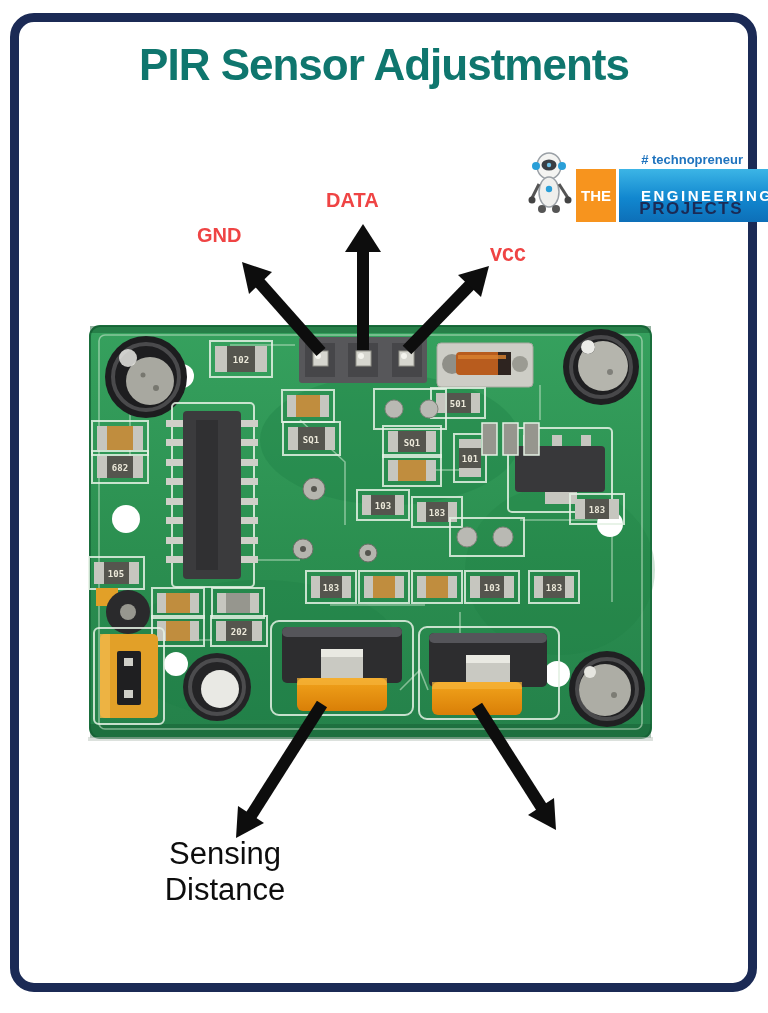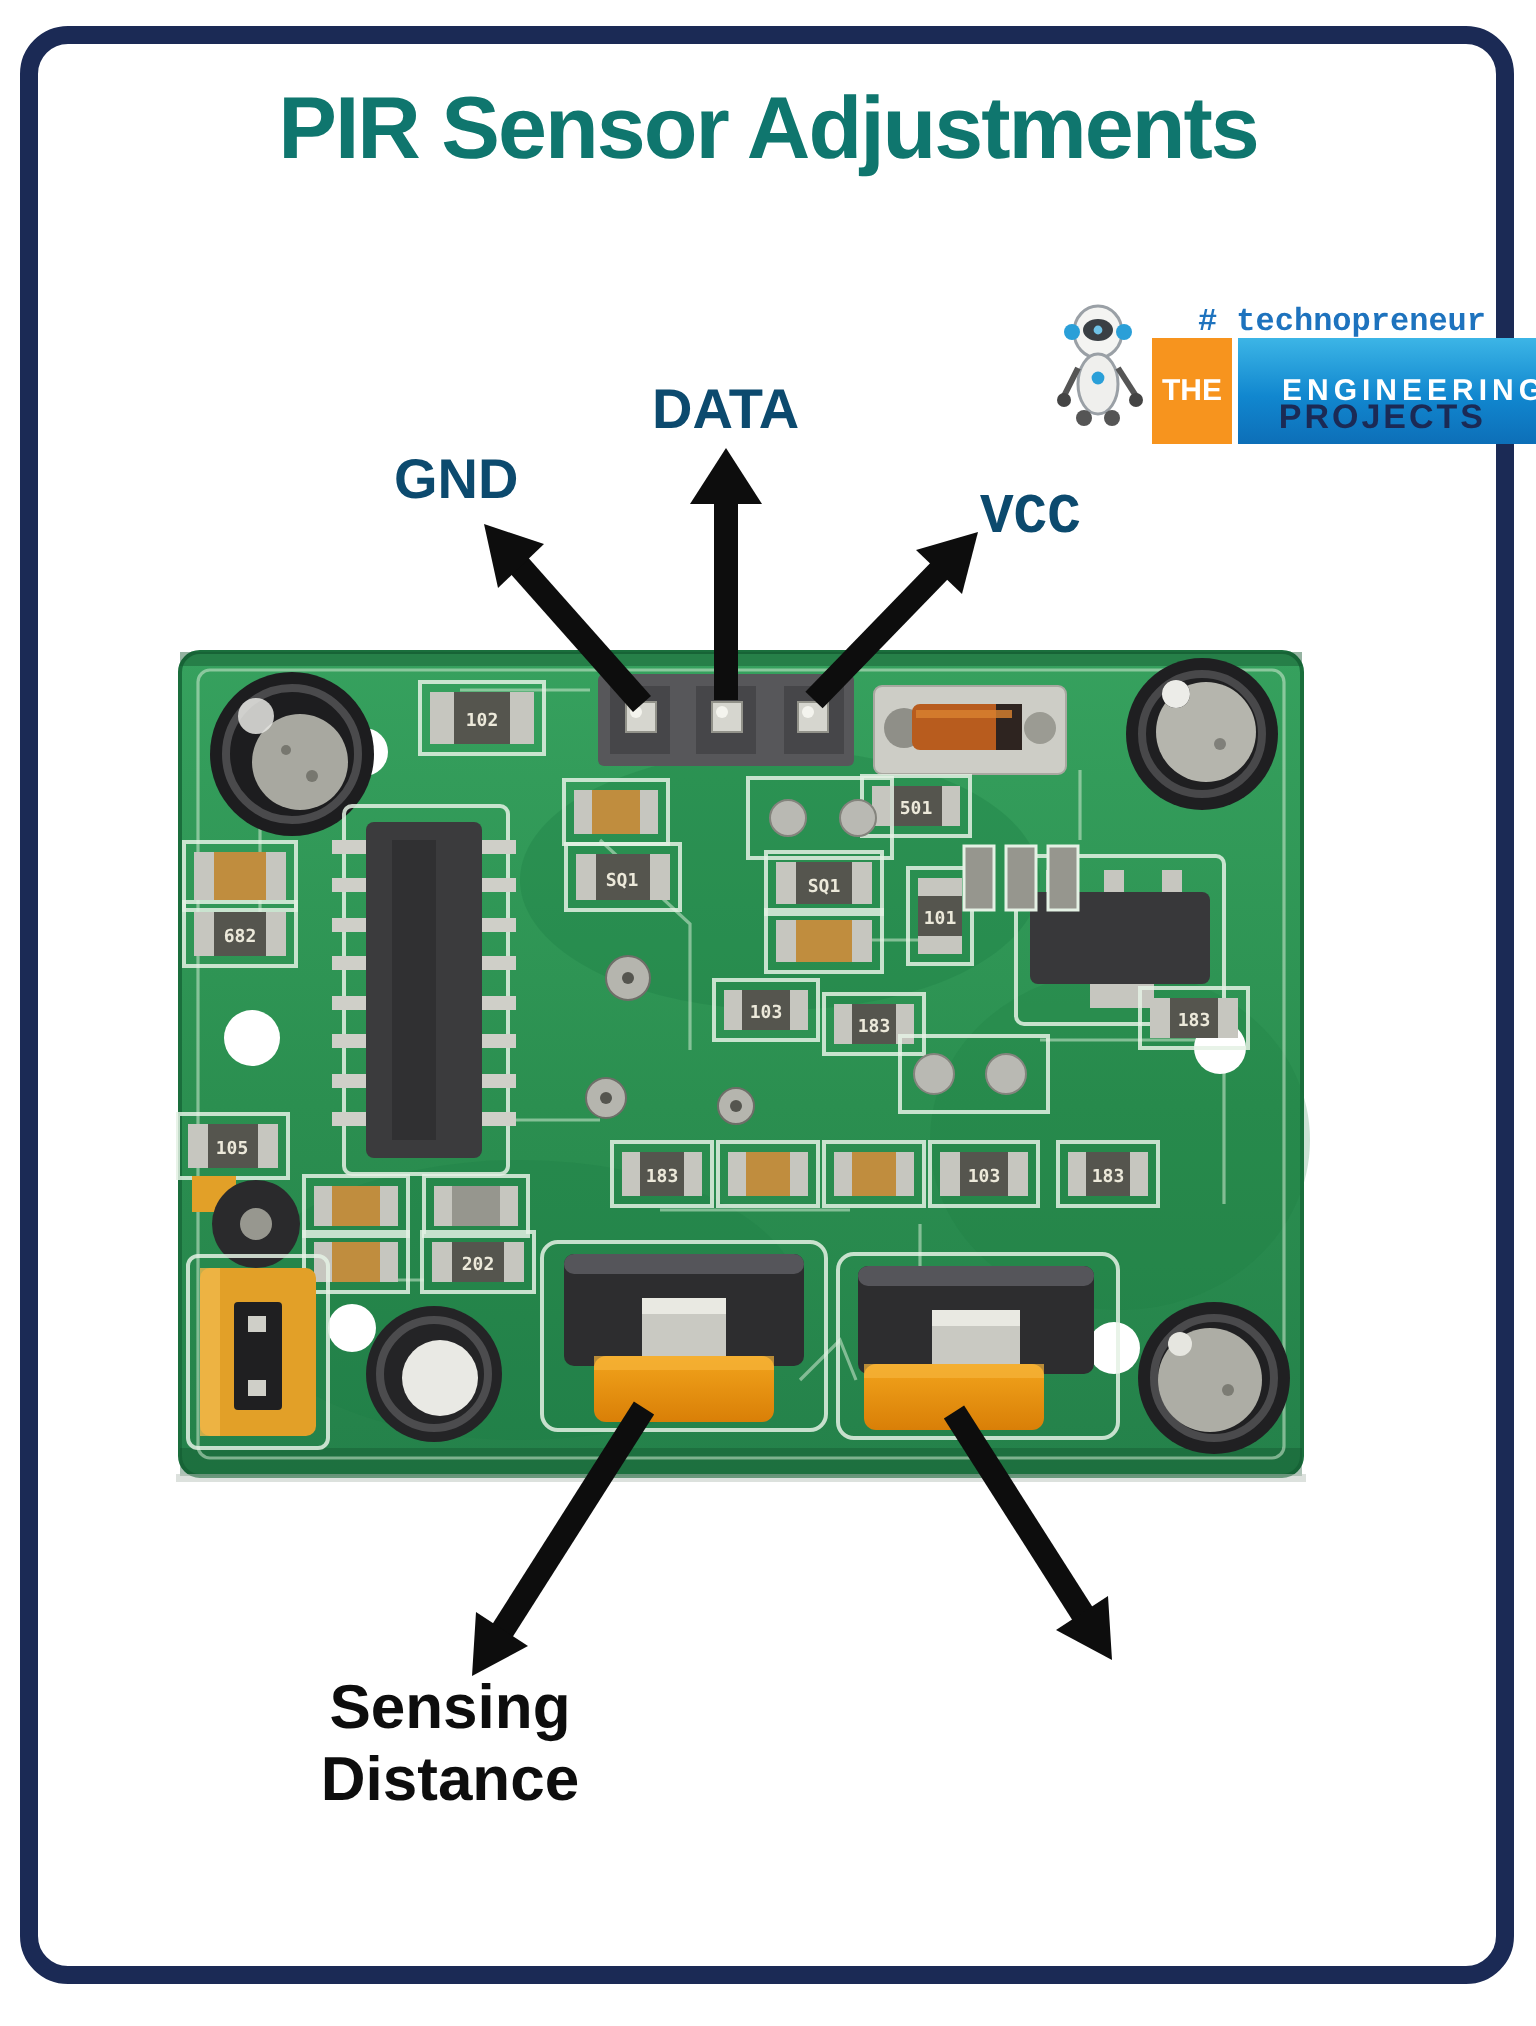--- a/index.html
+++ b/index.html
@@ -3,26 +3,26 @@
 <meta charset="utf-8">
 <style>
   html,body{margin:0;padding:0;background:#ffffff;}
   #canvas{position:relative;width:768px;height:1013px;background:#ffffff;overflow:hidden;
           font-family:"Liberation Sans","DejaVu Sans",sans-serif;}
   .frame{position:absolute;left:10px;top:13px;width:747px;height:979px;box-sizing:border-box;
          border:9px solid #1b2a55;border-radius:24px;background:#ffffff;}
   .page-title{position:absolute;left:0;top:40px;width:768px;text-align:center;
               font-size:44px;font-weight:800;letter-spacing:-1px;color:#0f766e;}
   
-  .pin-label{position:absolute;font-size:28px;font-weight:800;color:#0c4a6e;white-space:nowrap;}
-  .adj-label{position:absolute;width:220px;text-align:center;font-size:31px;font-weight:700;
+  .pin-label{position:absolute;font-size:20px;font-weight:800;color:#ef4444;white-space:nowrap;}
+  .adj-label{position:absolute;width:220px;text-align:center;font-size:31px;font-weight:400;
              color:#0d0d0d;line-height:36px;}
   
   .logo{position:absolute;left:528px;top:150px;width:218px;height:68px;}
-  .logo .tagline{position:absolute;right:3px;top:2px;font-size:16px;font-weight:700;color:#1e73be;font-family:Liberation Mono, monospace;}
+  .logo .tagline{position:absolute;right:3px;top:2px;font-size:13px;font-weight:700;color:#1e73be;}
   .logo .brandrow{position:absolute;left:48px;top:19px;display:flex;align-items:stretch;}
   .logo .the{background:#f7941e;color:#fff;font-size:15px;font-weight:800;
              padding:18px 5px;display:flex;align-items:center;}
   .logo .eng{background:linear-gradient(180deg,#3cb5e6 0%,#1187cf 55%,#0d6fb8 100%);
              color:#fff;font-size:15px;font-weight:800;letter-spacing:2.5px;
              padding:5px 22px;margin-left:3px;display:flex;align-items:center;}
   .logo .projects{position:absolute;right:3px;top:49px;font-size:17px;font-weight:800;
                   letter-spacing:1.5px;color:#1b2a55;}
   .robot{position:absolute;left:0;top:2px;}
   

